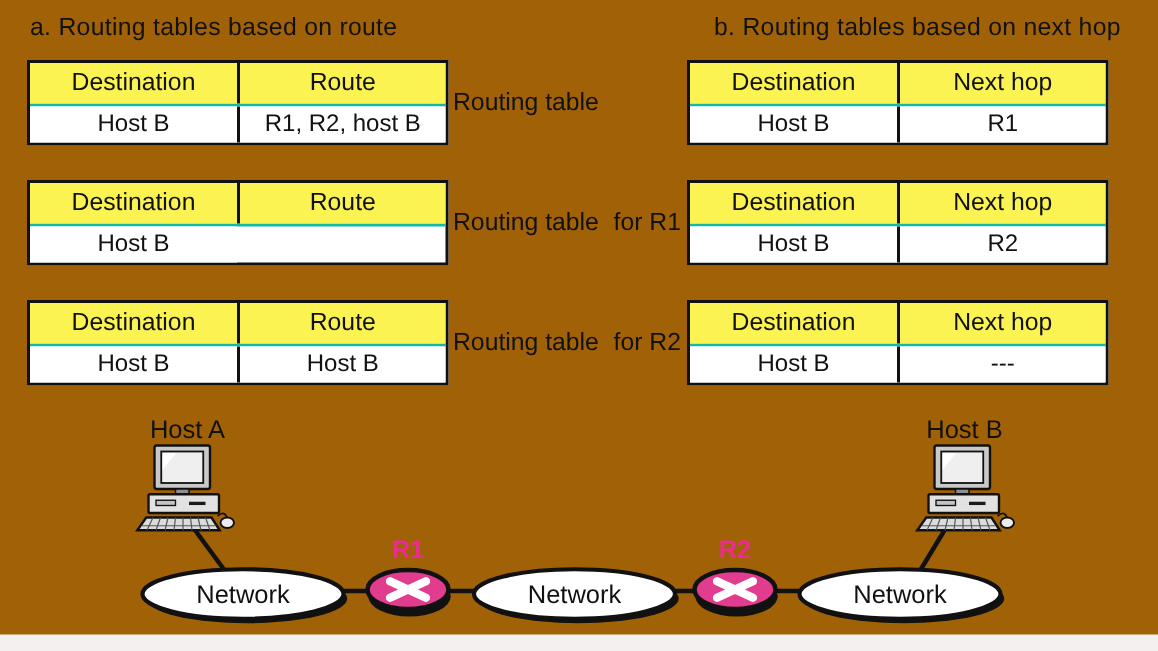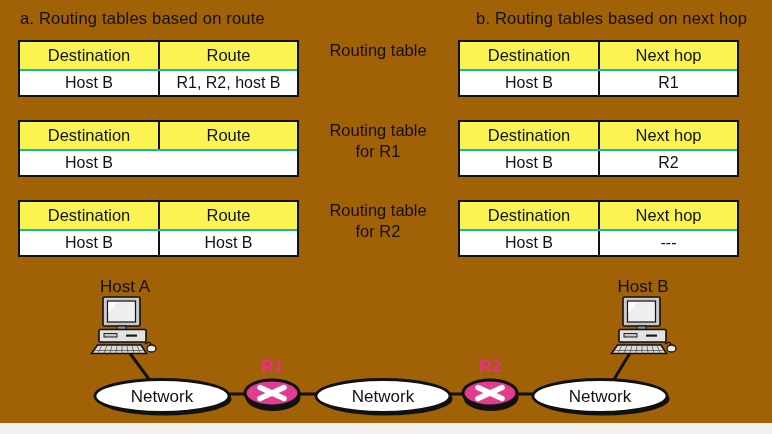--- a/index.html
+++ b/index.html
@@ -19,21 +19,21 @@
   .cell {
     text-align:center; overflow:hidden; white-space:nowrap;
   }
   .hrow .cell {
     background:var(--yellow,#FAF352); height:27px; line-height:27px; font-size:16.5px;
   }
   .brow .cell { height:24px; line-height:24px; font-size:16px; background:#fff; }
   .cell + .cell { border-left:2px solid #111; }
   .caption {
     position:absolute; left:302px; width:152px; height:57px;
-    display:flex; flex-direction:column; justify-content:flex-start; align-items:center;
+    display:flex; flex-direction:row; justify-content:space-between; align-items:center;
     font-size:16.5px; line-height:21px; text-align:center; white-space:nowrap;
   }
   #diagram { position:absolute; left:0; top:270px; }
   .bottom-band {
     position:absolute; left:0; top:423px; width:772px; height:11px; background:#f4f0ef;
   }
   svg text { font-family:"Liberation Sans", sans-serif; fill:#111; }
   svg .rlabel { fill:var(--pink-text,#EC2D90); font-weight:bold; }
 </style>
 </head>

